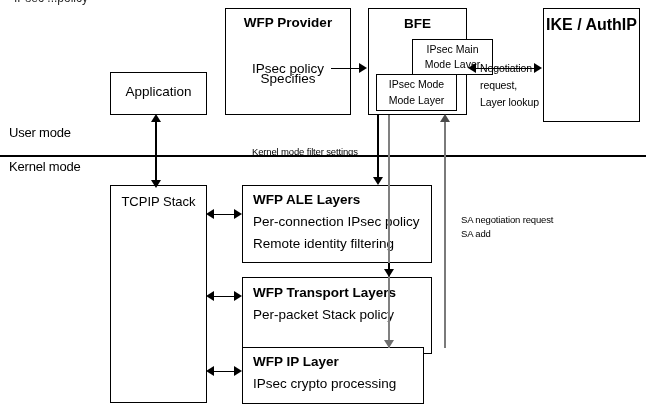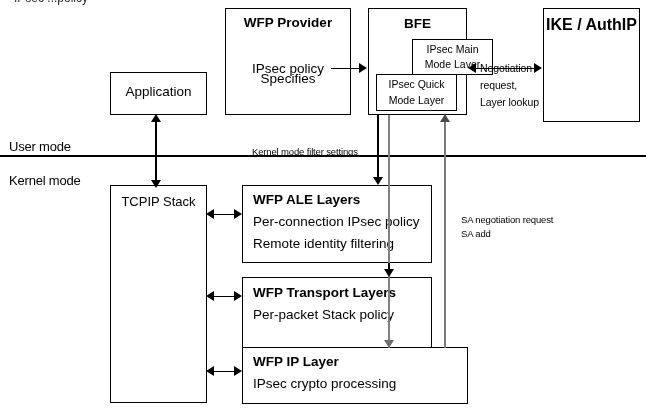--- a/index.html
+++ b/index.html
@@ -22,21 +22,21 @@
   
   .ah{position:absolute;width:0;height:0;}
   .ah-up{border-left:5px solid transparent;border-right:5px solid transparent;border-bottom:8px solid #000;}
   .ah-dn{border-left:5px solid transparent;border-right:5px solid transparent;border-top:8px solid #000;}
   .ah-lf{border-top:5px solid transparent;border-bottom:5px solid transparent;border-right:8px solid #000;}
   .ah-rt{border-top:5px solid transparent;border-bottom:5px solid transparent;border-left:8px solid #000;}
   .ah-dn-g{border-left:5px solid transparent;border-right:5px solid transparent;border-top:8px solid #6e6e6e;}
 
   .divider{position:absolute;left:0;width:646px;height:1.5px;background:#000;}
 
-  .modelbl{position:absolute;font-size:13px;letter-spacing:-0.2px;margin-top:14px;}
+  .modelbl{position:absolute;font-size:13px;letter-spacing:-0.2px;}
   .annot{position:absolute;font-size:9.5px;line-height:12.5px;letter-spacing:-0.15px;}
   .annot-n{position:absolute;font-size:10.5px;line-height:17px;letter-spacing:-0.1px;}
 
   .toptrim{position:absolute;left:0;top:0;width:646px;height:6px;overflow:hidden;}
   .toptrim span{position:absolute;top:-9px;left:14px;font-size:12px;color:#2a2a2a;white-space:nowrap;}
 </style>
 </head>
 <body>
 
 <div id="stage">
@@ -59,21 +59,21 @@
     <div class="ctr" style="top:52px;font-size:13.5px;">IPsec policy</div>
   </div>
 
   <div class="box" style="left:368px;top:8px;width:99px;height:107px;">
     <div class="ctr ttl" style="top:7px;font-size:13.5px;">BFE</div>
     <div class="box" style="left:7px;top:30px;width:81px;height:36px;margin-left:36px;">
       <div class="ctr" style="top:3px;font-size:10.5px;">IPsec Main</div>
       <div class="ctr" style="top:18px;font-size:10.5px;">Mode Laver</div>
     </div>
     <div class="box" style="left:7px;top:65px;width:81px;height:37px;">
-      <div class="ctr" style="top:3px;font-size:10.5px;">IPsec Quick</div>
+      <div class="ctr" style="top:3px;font-size:10.5px;">IPsec Mode</div>
       <div class="ctr" style="top:19px;font-size:10.5px;">Mode Layer</div>
     </div>
   </div>
 
   <div class="box" style="left:543px;top:8px;width:97px;height:114px;">
     <div class="ctr ttl" style="top:7px;font-size:16px;">IKE / AuthIP</div>
   </div>
 
   <div class="box" style="left:110px;top:185px;width:97px;height:218px;">
     <div class="ctr" style="top:8px;font-size:13px;">TCPIP Stack</div>
@@ -83,21 +83,21 @@
     <div class="lft ttl" style="left:10px;top:6px;font-size:13.5px;">WFP ALE Layers</div>
     <div class="lft" style="left:10px;top:28px;font-size:13.5px;">Per-connection IPsec policy</div>
     <div class="lft" style="left:10px;top:50px;font-size:13.5px;">Remote identity filtering</div>
   </div>
 
   <div class="box" style="left:242px;top:277px;width:190px;height:77px;">
     <div class="lft ttl" style="left:10px;top:7px;font-size:13.5px;">WFP Transport Layers</div>
     <div class="lft" style="left:10px;top:29px;font-size:13.5px;">Per-packet Stack policy</div>
   </div>
 
-  <div class="box" style="left:242px;top:347px;width:226px;height:57px;">
+  <div class="box" style="left:242px;top:347px;width:182px;height:57px;">
     <div class="lft ttl" style="left:10px;top:6px;font-size:13.5px;">WFP IP Layer</div>
     <div class="lft" style="left:10px;top:28px;font-size:13.5px;">IPsec crypto processing</div>
   </div>
 
   <div class="ln lnh" style="left:331px;top:67.5px;width:29px;"></div>
   <div class="ah ah-rt" style="left:359px;top:63px;"></div>
 
   <div class="ln lnh" style="left:476px;top:67.5px;width:59px;"></div>
   <div class="ah ah-lf" style="left:468px;top:63px;"></div>
   <div class="ah ah-rt" style="left:534px;top:63px;"></div>

